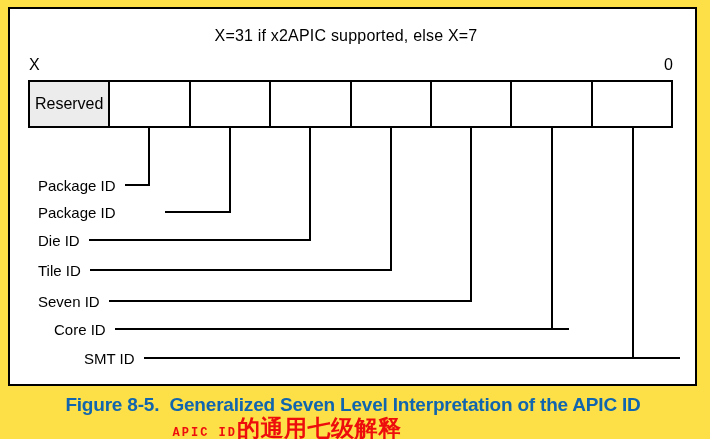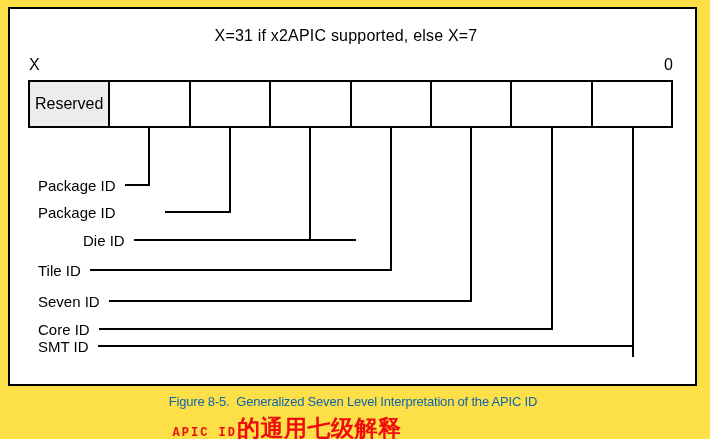--- a/index.html
+++ b/index.html
@@ -14,21 +14,21 @@
   .bitrow{position:absolute;left:28px;top:80px;width:645px;height:48px;
           display:flex;border:2px solid #000;box-sizing:border-box;background:#fff;}
   .cell{flex:1;border-right:2px solid #000;}
   .cell:last-child{border-right:none;}
   .cell.reserved{display:flex;align-items:center;justify-content:center;font-size:16px;}
   .vline{position:absolute;width:2px;background:#000;}
   .lrow{position:absolute;left:38px;height:20px;display:flex;align-items:center;}
   .ltext{font-size:15px;white-space:nowrap;}
   .conn{flex:1;height:0;border-top:2px solid #000;margin-left:9px;}
   .cap-en{position:absolute;left:0;top:394px;width:706px;text-align:center;
-          font-size:13px;font-weight:normal;letter-spacing:-0.2px;white-space:pre;}
+          font-size:19px;font-weight:bold;letter-spacing:-0.2px;white-space:pre;}
   .cap-zh{position:absolute;left:0;top:413px;width:574px;text-align:center;
           font-weight:bold;}
   .cap-zh .mono{font-family:"Liberation Mono",monospace;font-size:12px;letter-spacing:2px;}
   .cap-zh .cjk{font-size:23px;letter-spacing:.5px;}
 </style>
 </head>
 <body>
 
 <div class="page">
 
@@ -56,41 +56,41 @@
       <div class="lrow" style="top: 175px; width: 112px;">
         <span class="ltext">Package ID</span>
         <i class="conn"></i>
       </div>
       <div class="vline" style="left: 229px; top: 128px; height: 85px;"></div>
       <div class="lrow" style="top: 202px; width: 193px; gap: 40px;">
         <span class="ltext">Package ID</span>
         <i class="conn"></i>
       </div>
       <div class="vline" style="left: 309px; top: 128px; height: 113px;"></div>
-      <div class="lrow" style="top: 230px; width: 273px; margin-left: 45px;">
+      <div class="lrow" style="top: 230px; width: 273px;">
         <span class="ltext">Die ID</span>
         <i class="conn"></i>
       </div>
       <div class="vline" style="left: 390px; top: 128px; height: 143px;"></div>
       <div class="lrow" style="top: 260px; width: 354px;">
         <span class="ltext">Tile ID</span>
         <i class="conn"></i>
       </div>
       <div class="vline" style="left: 470px; top: 128px; height: 174px;"></div>
       <div class="lrow" style="top: 291px; width: 434px;">
         <span class="ltext">Seven ID</span>
         <i class="conn"></i>
       </div>
       <div class="vline" style="left: 551px; top: 128px; height: 202px;"></div>
-      <div class="lrow" style="top: 319px; width: 515px;">
+      <div class="lrow" style="top: 319px; width: 515px; margin-left: 16px;">
         <span class="ltext">Core ID</span>
         <i class="conn"></i>
       </div>
       <div class="vline" style="left: 632px; top: 128px; height: 229px;"></div>
-      <div class="lrow" style="top: 336px; width: 596px;">
+      <div class="lrow" style="top: 348px; width: 596px; margin-left: 46px;">
         <span class="ltext">SMT ID</span>
         <i class="conn"></i>
       </div>
     </div>
 
   <div class="cap-en" style="color: rgb(16, 101, 174);">Figure 8-5.  Generalized Seven Level Interpretation of the APIC ID</div>
 
   <div class="cap-zh" style="color: rgb(238, 13, 13);"><span class="mono">APIC ID</span><span class="cjk">的通用七级解释</span></div>
 
 </div>

